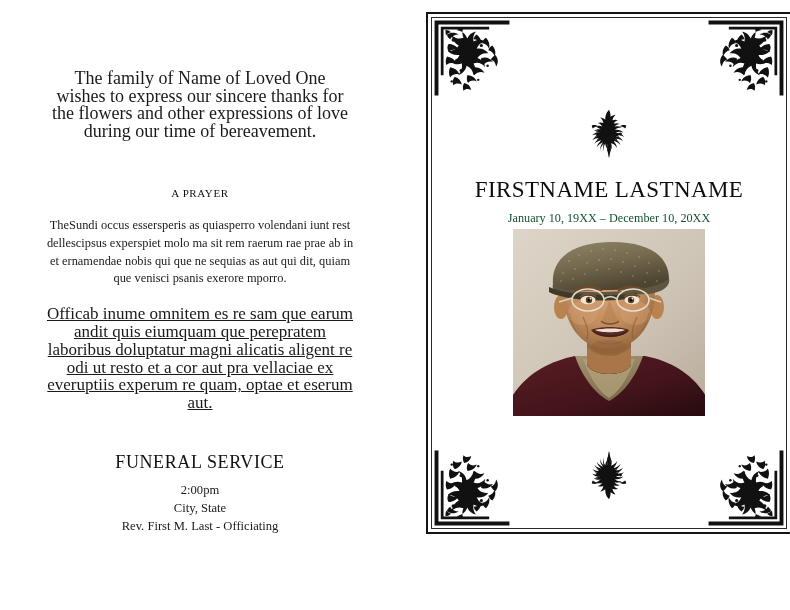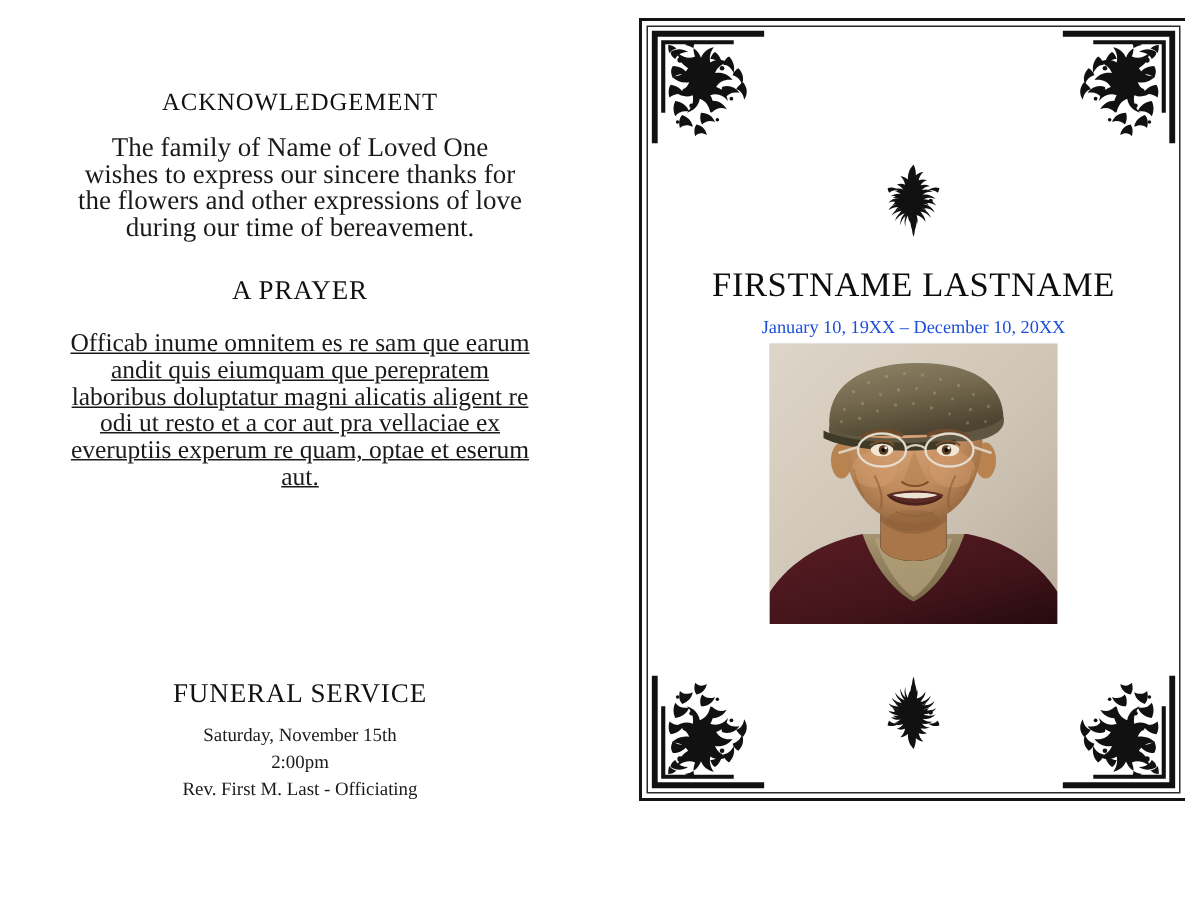--- a/index.html
+++ b/index.html
@@ -62,21 +62,21 @@
   }
 
   
   #prayer-block {
     position: absolute;
     left: 46px;
     top: 183px;
     width: 308px;
   }
   #prayer-heading {
-    font-size: 18px;
+    font-size: 11px;
     line-height: 20px;
   }
   #prayer-text-1 {
     font-size: 12.4px;
     line-height: 17.8px;
     margin-top: 14px;
   }
   #prayer-text-2 {
     font-size: 17px;
     line-height: 17.8px;
@@ -176,21 +176,21 @@
     line-height: 27px;
     font-weight: normal;
     letter-spacing: 0.4px;
     color: #0d0d0d;
     margin: 0;
   }
   #deceased-dates {
     font-family: "Liberation Serif", "DejaVu Serif", serif;
     font-size: 12.2px;
     line-height: 17px;
-    color: #1d4ed8;
+    color: #14532d;
     margin: 7px 0 0 0;
   }
 
   
   #portrait-frame {
     position: absolute;
     left: 50%;
     margin-left: -96px;
     top: 217px;
     width: 192px;
@@ -199,34 +199,34 @@
     background: #cfc6ba;
   }
   #portrait-frame svg { display: block; width: 100%; height: 100%; }
 </style>
 </head>
 <body>
 
 <div id="left-panel">
 
   <div id="ack-block">
-    <h2 id="ack-heading" class="section-heading">ACKNOWLEDGEMENT</h2>
     <p id="ack-text" class="body-text">The family of Name of Loved One wishes to express our sincere thanks for the flowers and other expressions of love during our time of bereavement.</p>
   </div>
 
   <div id="prayer-block">
     <h2 id="prayer-heading" class="section-heading">A PRAYER</h2>
+    <p id="prayer-text-1" class="body-text">TheSundi occus essersperis as quiasperro volendani iunt rest dellescipsus experspiet molo ma sit rem raerum rae prae ab in et ernamendae nobis qui que ne sequias as aut qui dit, quiam que venisci psanis exerore mporro.</p>
     <p id="prayer-text-2" class="body-text">Officab inume omnitem es re sam que earum andit quis eiumquam que perepratem laboribus doluptatur magni alicatis aligent re odi ut resto et a cor aut pra vellaciae ex everuptiis experum re quam, optae et eserum aut.</p>
   </div>
 
   <div id="service-block">
     <h2 id="service-heading" class="section-heading">FUNERAL SERVICE</h2>
     <div id="service-lines">
-      <div class="service-line">Saturday, November 15th</div>
       <div class="service-line">2:00pm</div>
+      <div class="service-line">City, State</div>
       <div class="service-line">Rev. First M. Last - Officiating</div>
     </div>
   </div>
 
 </div>
 
 <div id="right-panel">
 
   <div id="frame-outer"></div>
   <div id="frame-inner"></div>

